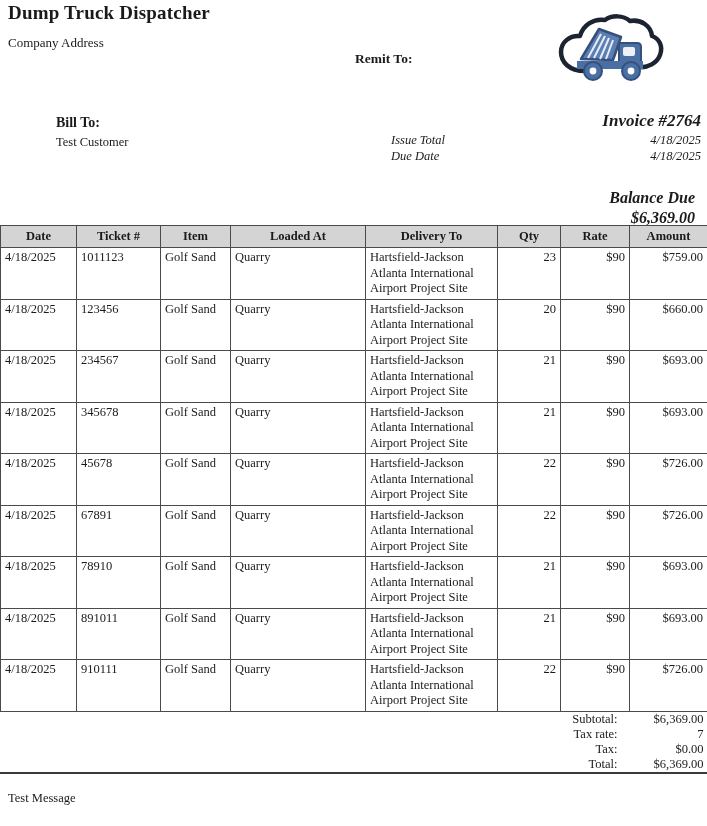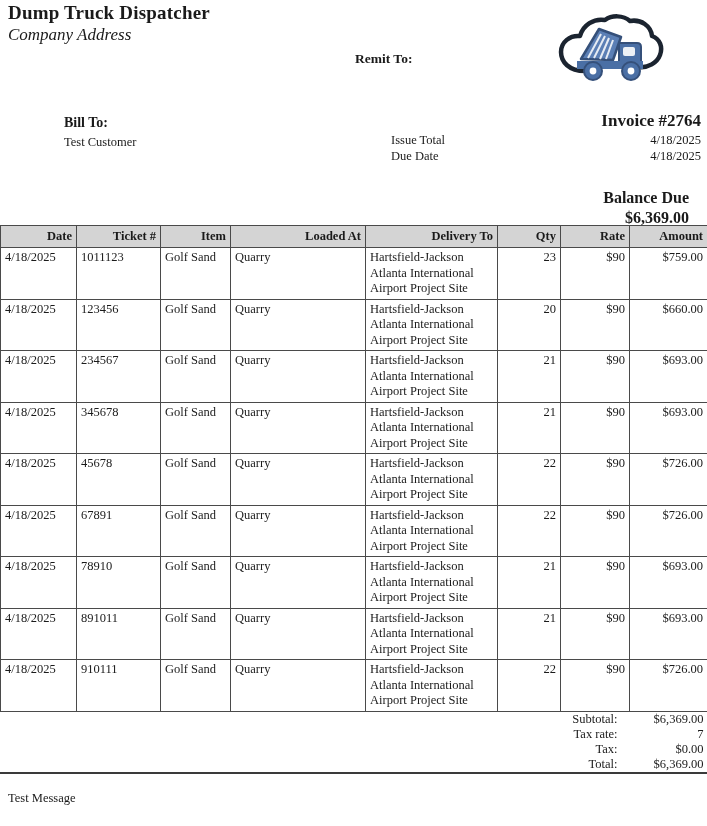--- a/index.html
+++ b/index.html
@@ -32,24 +32,23 @@
     left: 8px;
     top: 2px;
   }
   .company-name {
     font-size: 19px;
     font-weight: bold;
     letter-spacing: 0.2px;
     line-height: 22px;
   }
   .company-address {
-    font-size: 17px;
+    font-size: 13px;
     line-height: 18px;
-    margin-top: 2px;
-    font-style: italic;
+    margin-top: 10px;
   }
   .remit-block {
     position: absolute;
     left: 355px;
     top: 3px;
   }
   .remit-title {
     font-size: 13.5px;
     font-weight: bold;
     margin-top: 48px;
@@ -66,38 +65,39 @@
   }
   .logo-box svg { display:block; }
 
   
   .mid {
     position: relative;
     height: 115px;
   }
   .bill-block {
     position: absolute;
-    left: 64px;
+    left: 56px;
     top: 4px;
   }
   .bill-title {
     font-size: 14px;
     font-weight: bold;
     line-height: 18px;
   }
   .bill-name {
     font-size: 12.5px;
     line-height: 17px;
     margin-top: 2px;
   }
   .inv-block {
     position: absolute;
     right: 6px;
     top: 0px;
     width: 330px;
+    font-style: italic;
   }
   .inv-number {
     text-align: right;
     font-size: 17px;
     font-weight: bold;
     line-height: 22px;
   }
   .meta-row {
     display: flex;
     justify-content: flex-end;
@@ -108,23 +108,24 @@
     width: 160px;
     text-align: left;
     padding-left: 11px;
   }
   .meta-value {
     width: 150px;
     text-align: right;
   }
   .balance-block {
     position: absolute;
-    right: 18px;
+    right: 12px;
     top: 78px;
     text-align: right;
+    font-style: italic;
   }
   .balance-label {
     font-size: 16px;
     font-weight: bold;
     line-height: 20px;
   }
   .balance-value {
     font-size: 16px;
     font-weight: bold;
     line-height: 20px;
@@ -134,21 +135,21 @@
   table.items {
     width: 707px;
     border-collapse: collapse;
     table-layout: fixed;
     font-size: 12.5px;
   }
   table.items th {
     background: #d4d4d4;
     border: 1px solid #4a4a4a;
     font-weight: bold;
-    text-align: right;
+    text-align: center;
     padding: 3px 4px;
     font-size: 12.5px;
     line-height: 15px;
   }
   table.items td {
     border: 1px solid #4a4a4a;
     vertical-align: top;
     padding: 2px 4px;
     line-height: 15.5px;
     font-size: 12.5px;

